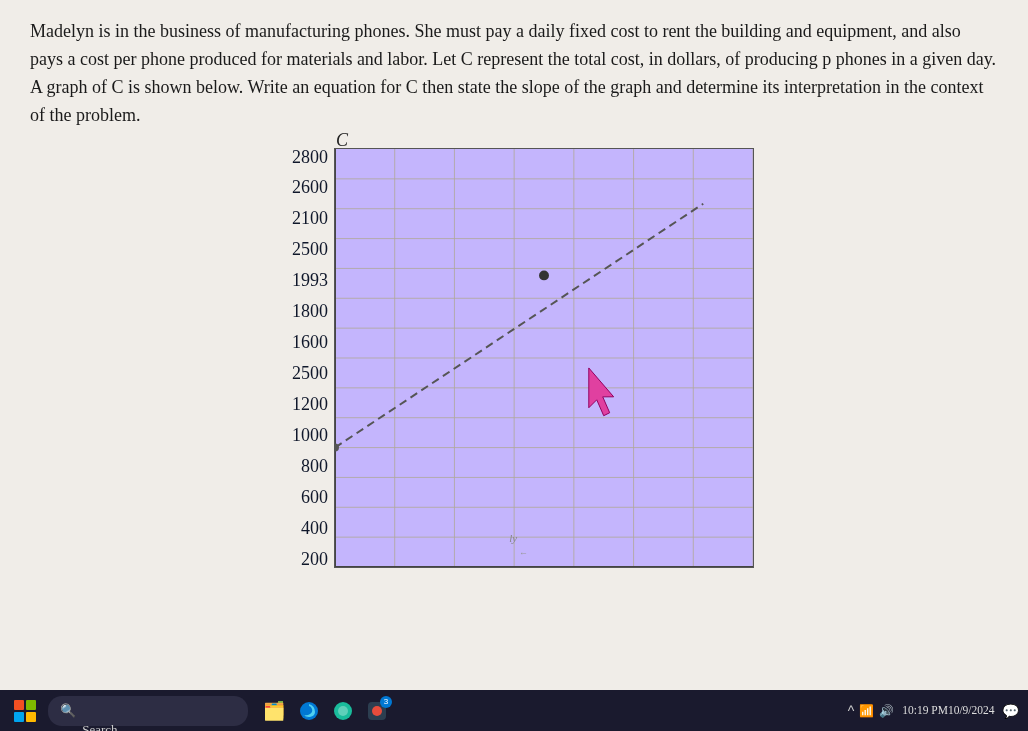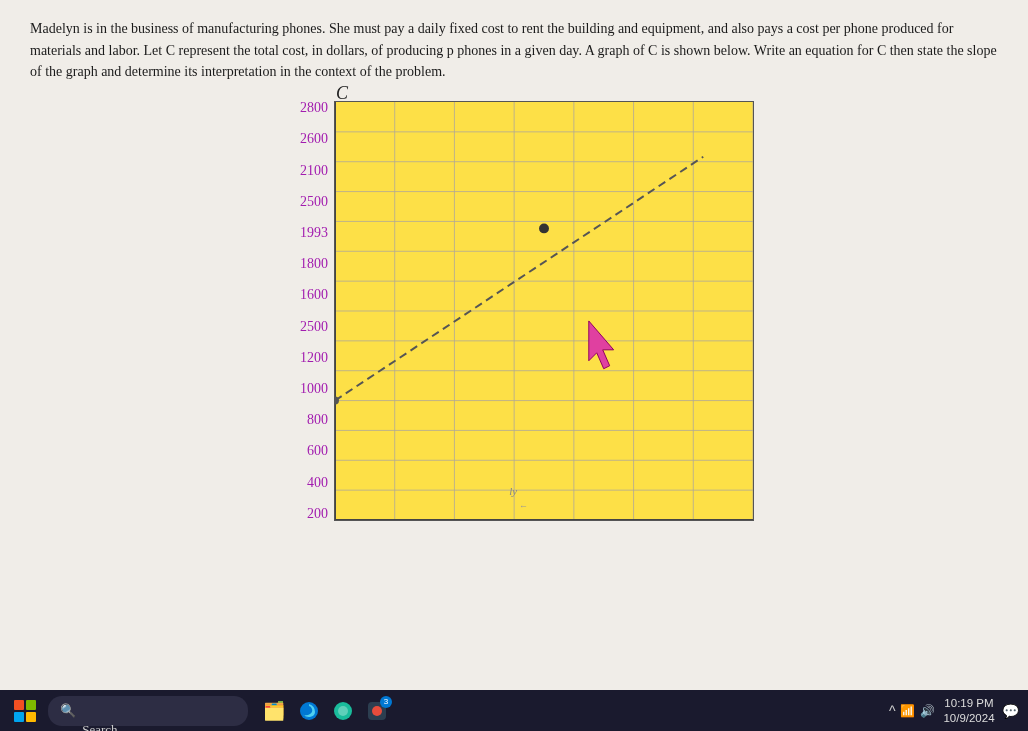--- a/index.html
+++ b/index.html
@@ -14,21 +14,21 @@
 
     
     .main-content {
       padding: 18px 30px 10px 30px;
       background: #f0ede8;
       height: 690px;
       position: relative;
     }
 
     .problem-text {
-      font-size: 14px;
+      font-size: 18px;
       line-height: 1.55;
       color: #1a1a1a;
       margin-bottom: 18px;
     }
 
     
     .graph-container {
       display: flex;
       justify-content: center;
       align-items: flex-start;
@@ -59,33 +59,33 @@
       width: 80px;
       height: 420px;
       display: flex;
       flex-direction: column-reverse;
       justify-content: space-between;
       align-items: flex-end;
       padding-right: 6px;
     }
 
     .y-tick {
-      font-size: 14px;
-      color: #a21caf;
+      font-size: 18px;
+      color: #0f172a;
       line-height: 1;
     }
 
     
     .grid-area {
       position: absolute;
       left: 80px;
       top: 0;
       width: 420px;
       height: 420px;
-      background: #fde047;
+      background: #c4b5fd;
       border: 1.5px solid #555;
     }
 
     .grid-area svg {
       position: absolute;
       top: 0;
       left: 0;
       width: 100%;
       height: 100%;
     }
@@ -178,25 +178,25 @@
       display: flex;
       align-items: center;
       gap: 8px;
       color: #ccc;
       font-size: 12px;
       font-family: 'Segoe UI', Arial, sans-serif;
     }
 
     .taskbar-clock {
       display: flex;
-      flex-direction: column;
       align-items: center;
       line-height: 1.3;
       font-size: 11.5px;
       color: #ddd;
+      font-family: Liberation Serif, serif;
     }
 
     .system-tray {
       display: flex;
       align-items: center;
       gap: 5px;
       color: #ccc;
       font-size: 13px;
     }
 

